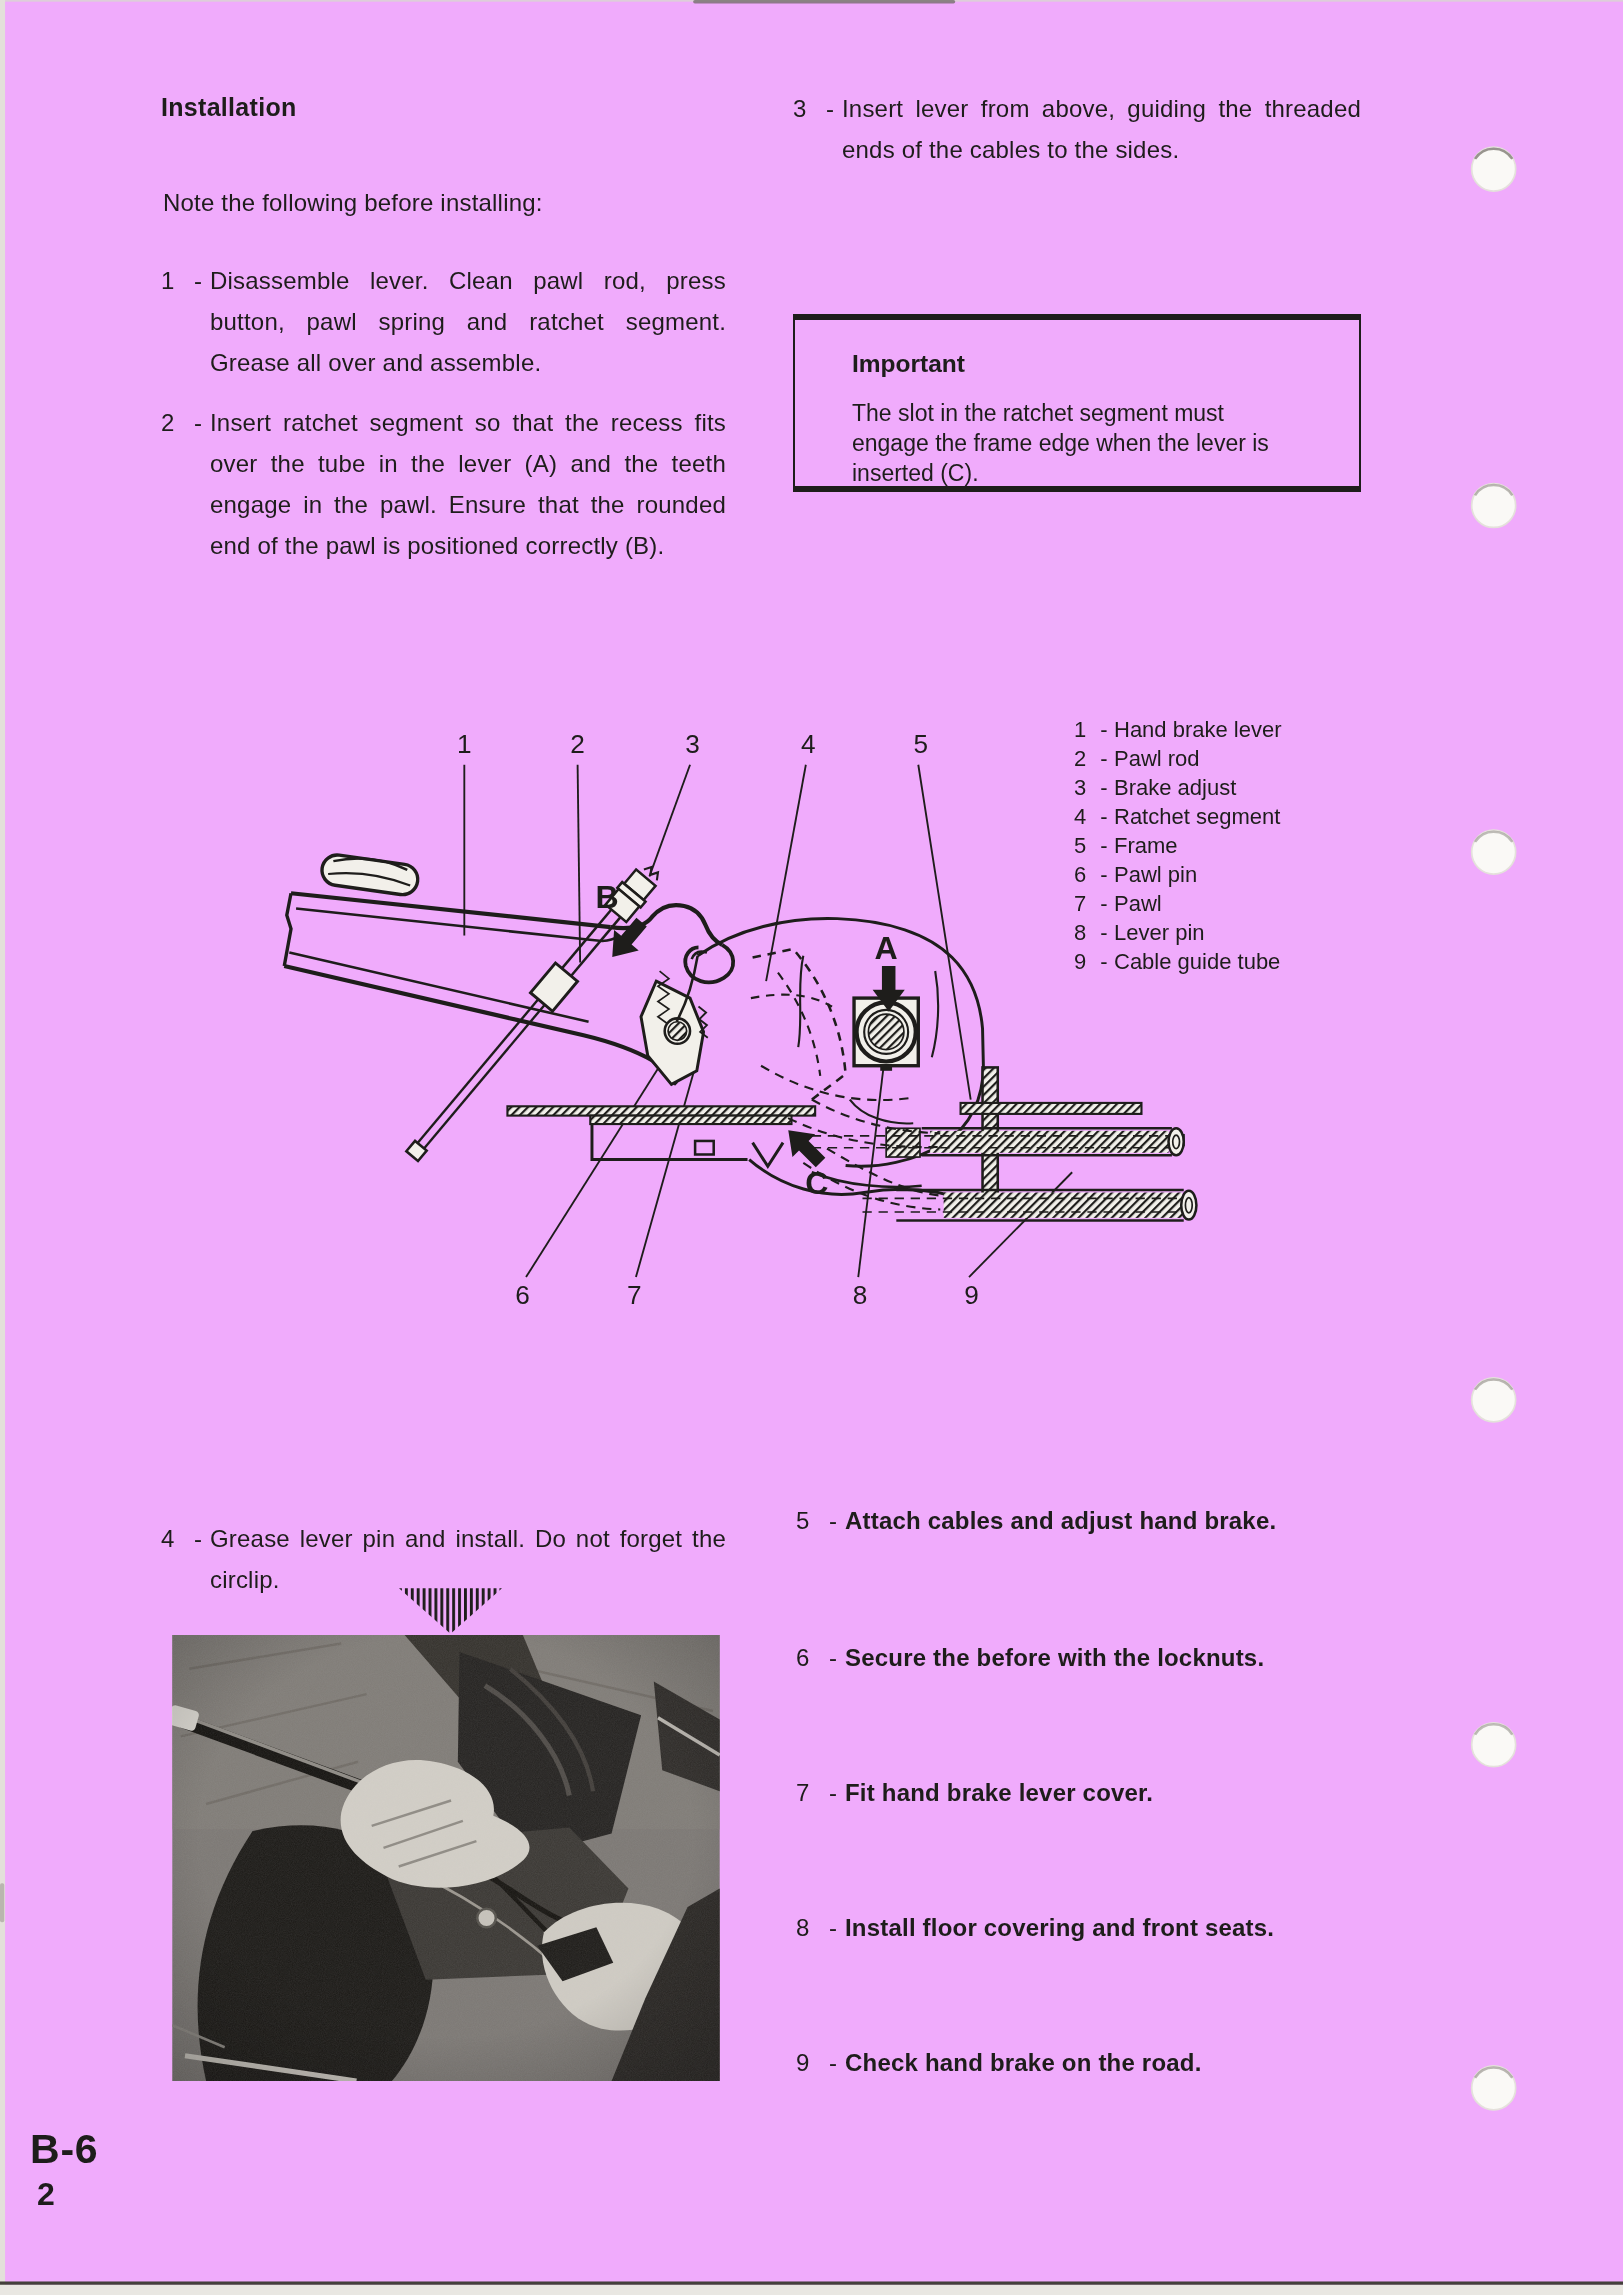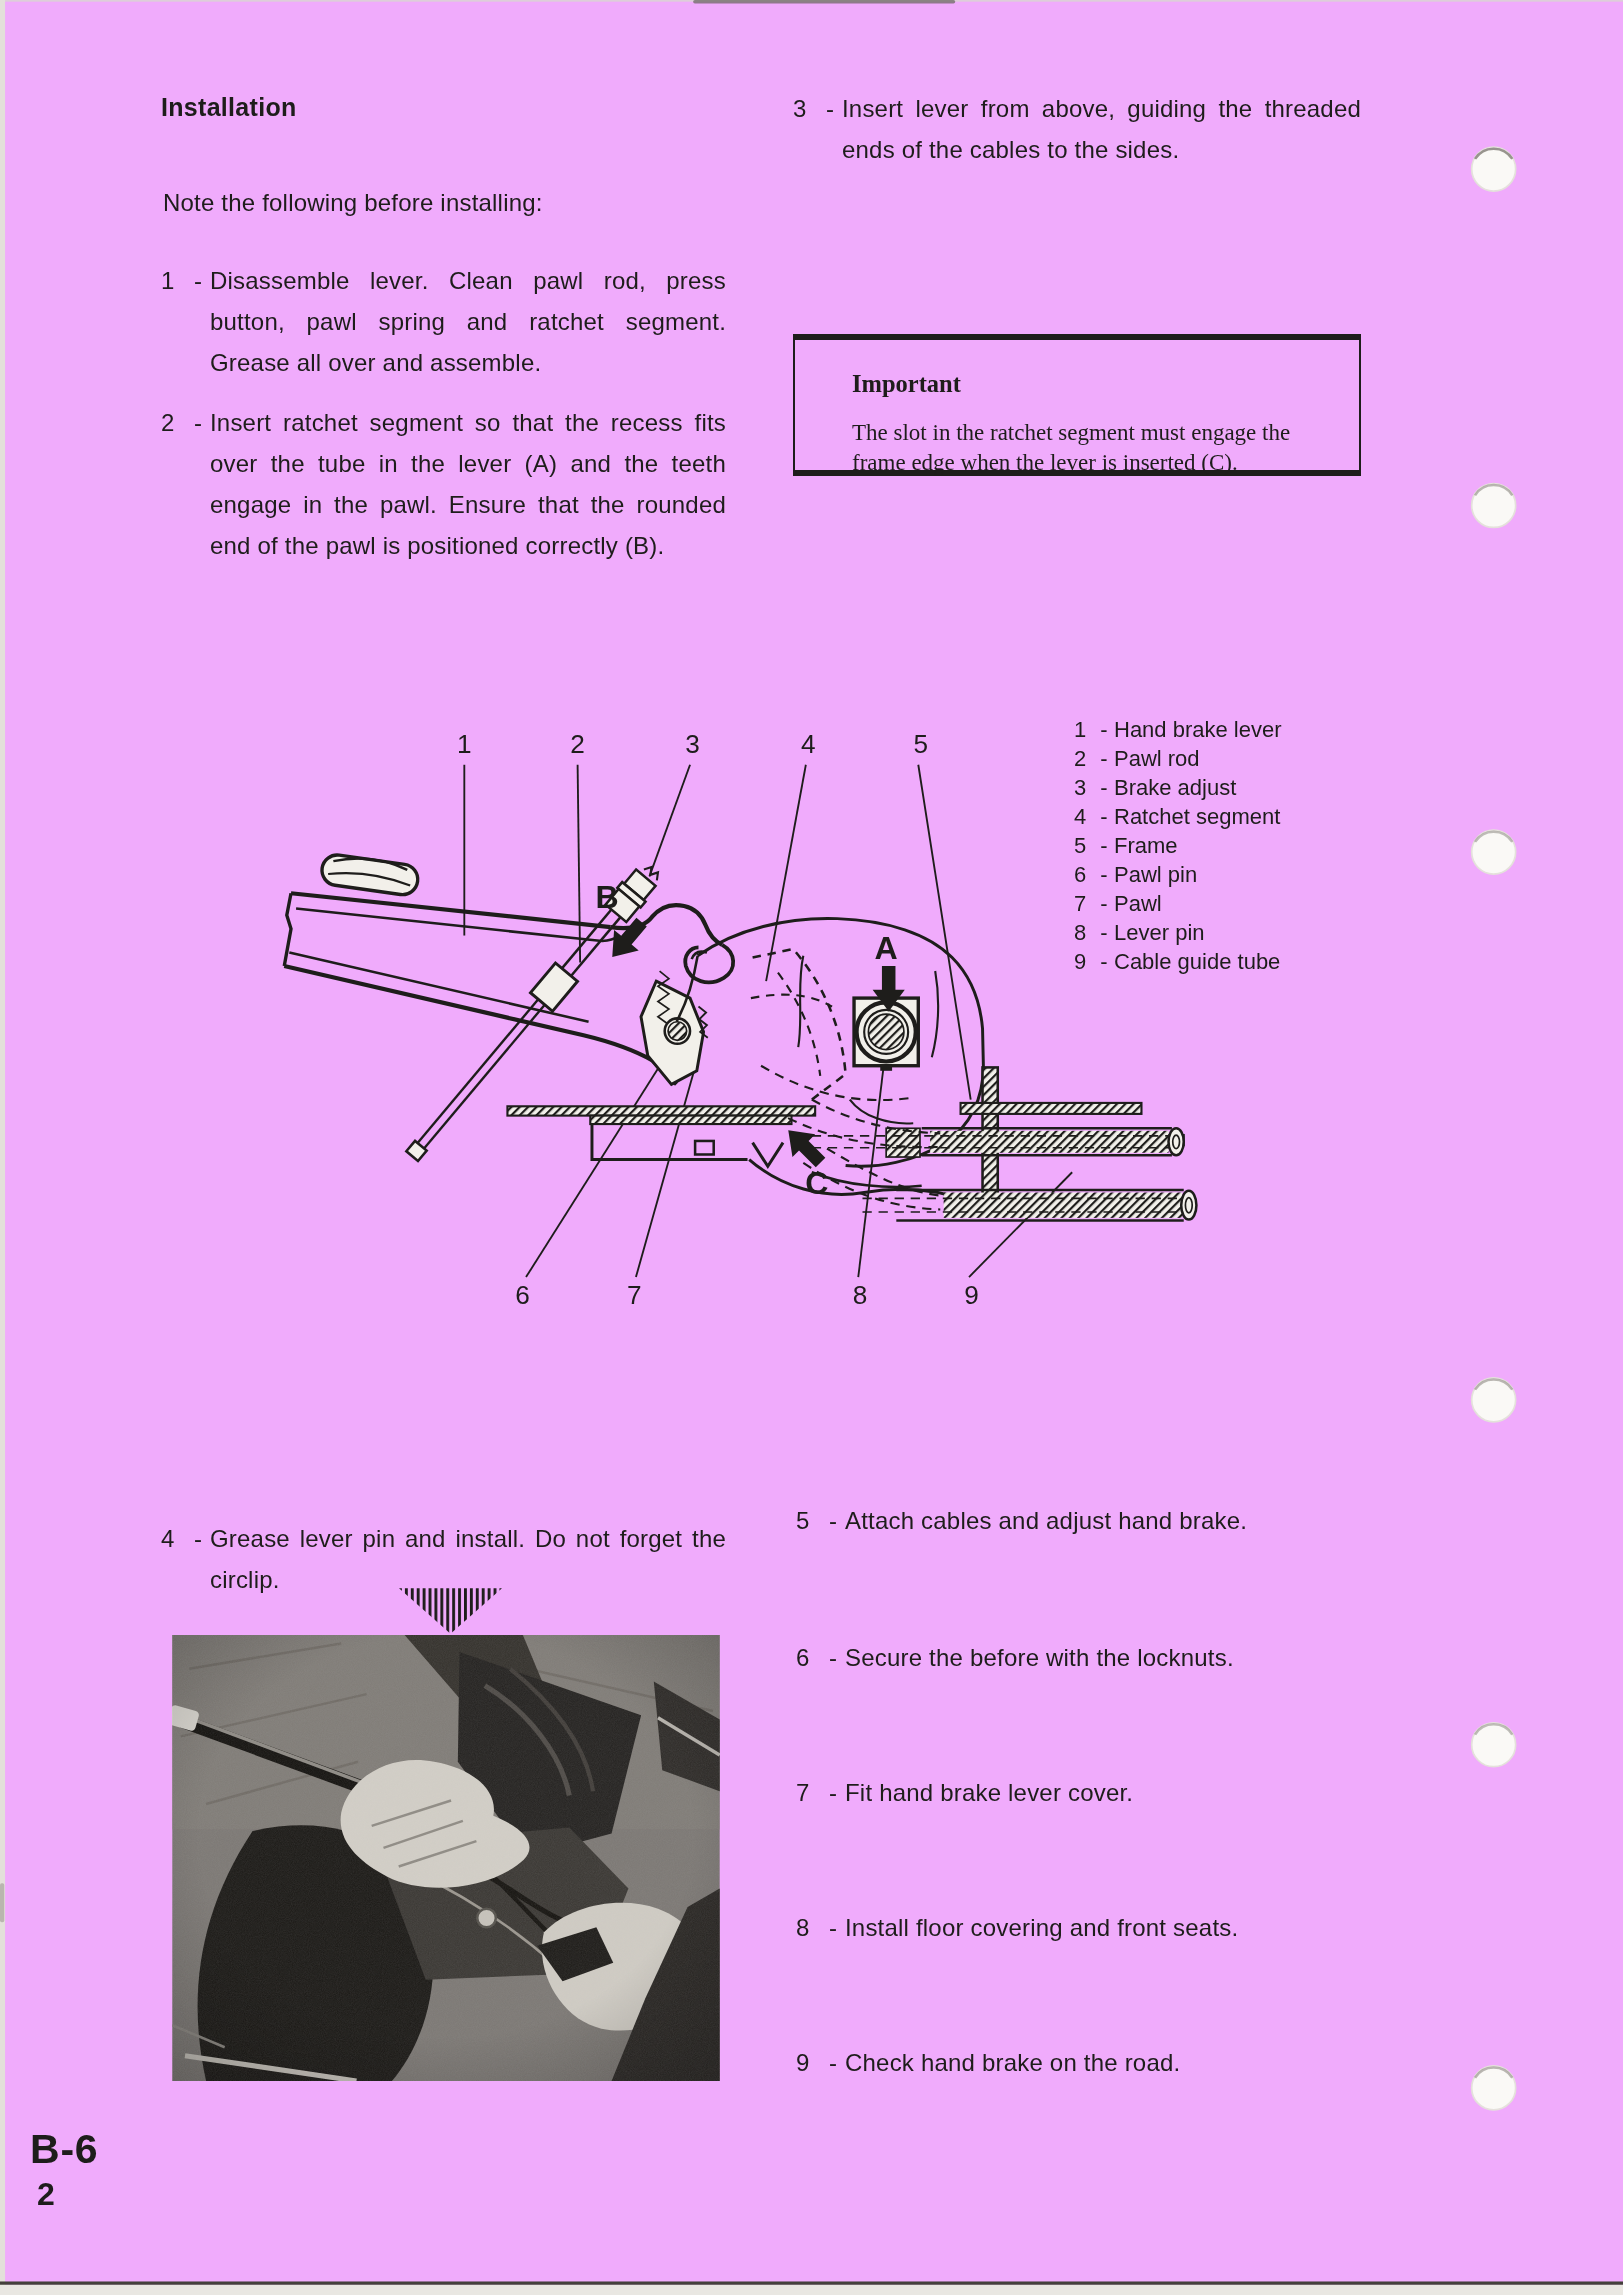--- a/index.html
+++ b/index.html
@@ -12,21 +12,21 @@
     color:#1e1d1b;
   }
   .abs{position:absolute;}
   
   .h-title{font-size:25px;font-weight:700;letter-spacing:0.3px;}
   .body-text{font-size:24px;line-height:41px;letter-spacing:0.2px;}
   .step{display:flex;align-items:flex-start;}
   .step .num{width:25px;flex:0 0 25px;font-size:24px;line-height:41px;}
   .step .dash{width:24px;flex:0 0 24px;text-align:center;font-size:24px;line-height:41px;}
   .step .txt{flex:1;font-size:24px;line-height:41px;text-align:justify;letter-spacing:0.2px;}
-  .step.single .txt{text-align:left;white-space:nowrap;}
+  .step.single .txt{text-align:left;white-space:nowrap;font-weight:bold;}
   
   .important-box{
     border-left:2.5px solid #1e1d1b;border-right:2.5px solid #1e1d1b;
     border-top:6px solid #1e1d1b;border-bottom:6px solid #1e1d1b;
     box-sizing:border-box;
   }
   .important-box .ib-title{font-size:24.5px;font-weight:700;margin:30px 0 0 57px;}
   .important-box .ib-text{font-size:23px;line-height:30px;margin:20px 52px 0 57px;text-align:left;}
   
   .legend{font-size:22px;line-height:29px;}
@@ -92,21 +92,21 @@
     <span class="dash">-</span>
     <div class="txt">Insert ratchet segment so that the recess fits over the tube in the lever (A) and the teeth engage in the pawl. Ensure that the rounded end of the pawl is positioned correctly (B).</div>
   </div>
 
   <div class="abs step" style="left:793px;top:88px;width:568px;">
     <span class="num">3</span>
     <span class="dash">-</span>
     <div class="txt">Insert lever from above, guiding the threaded ends of the cables to the sides.</div>
   </div>
 
-  <div class="abs important-box" style="left:793px;top:334px;width:568px;height:142px;font-family:Liberation Serif, serif;">
+  <div class="abs important-box" style="left:793px;top:314px;width:568px;height:178px;">
     <div class="ib-title">Important</div>
     <div class="ib-text">The slot in the ratchet segment must engage the frame edge when the lever is inserted (C).</div>
   </div>
 
   <svg class="abs" style="left:220px;top:702px;" width="1099" height="626" viewBox="0 0 1300 740">
     <defs>
       <pattern id="hatch" width="7" height="7" patternUnits="userSpaceOnUse" patternTransform="rotate(45)">
         <rect width="7" height="7" fill="#f2f0ea"></rect>
         <rect width="2.6" height="7" fill="#1e1d1b"></rect>
       </pattern>

